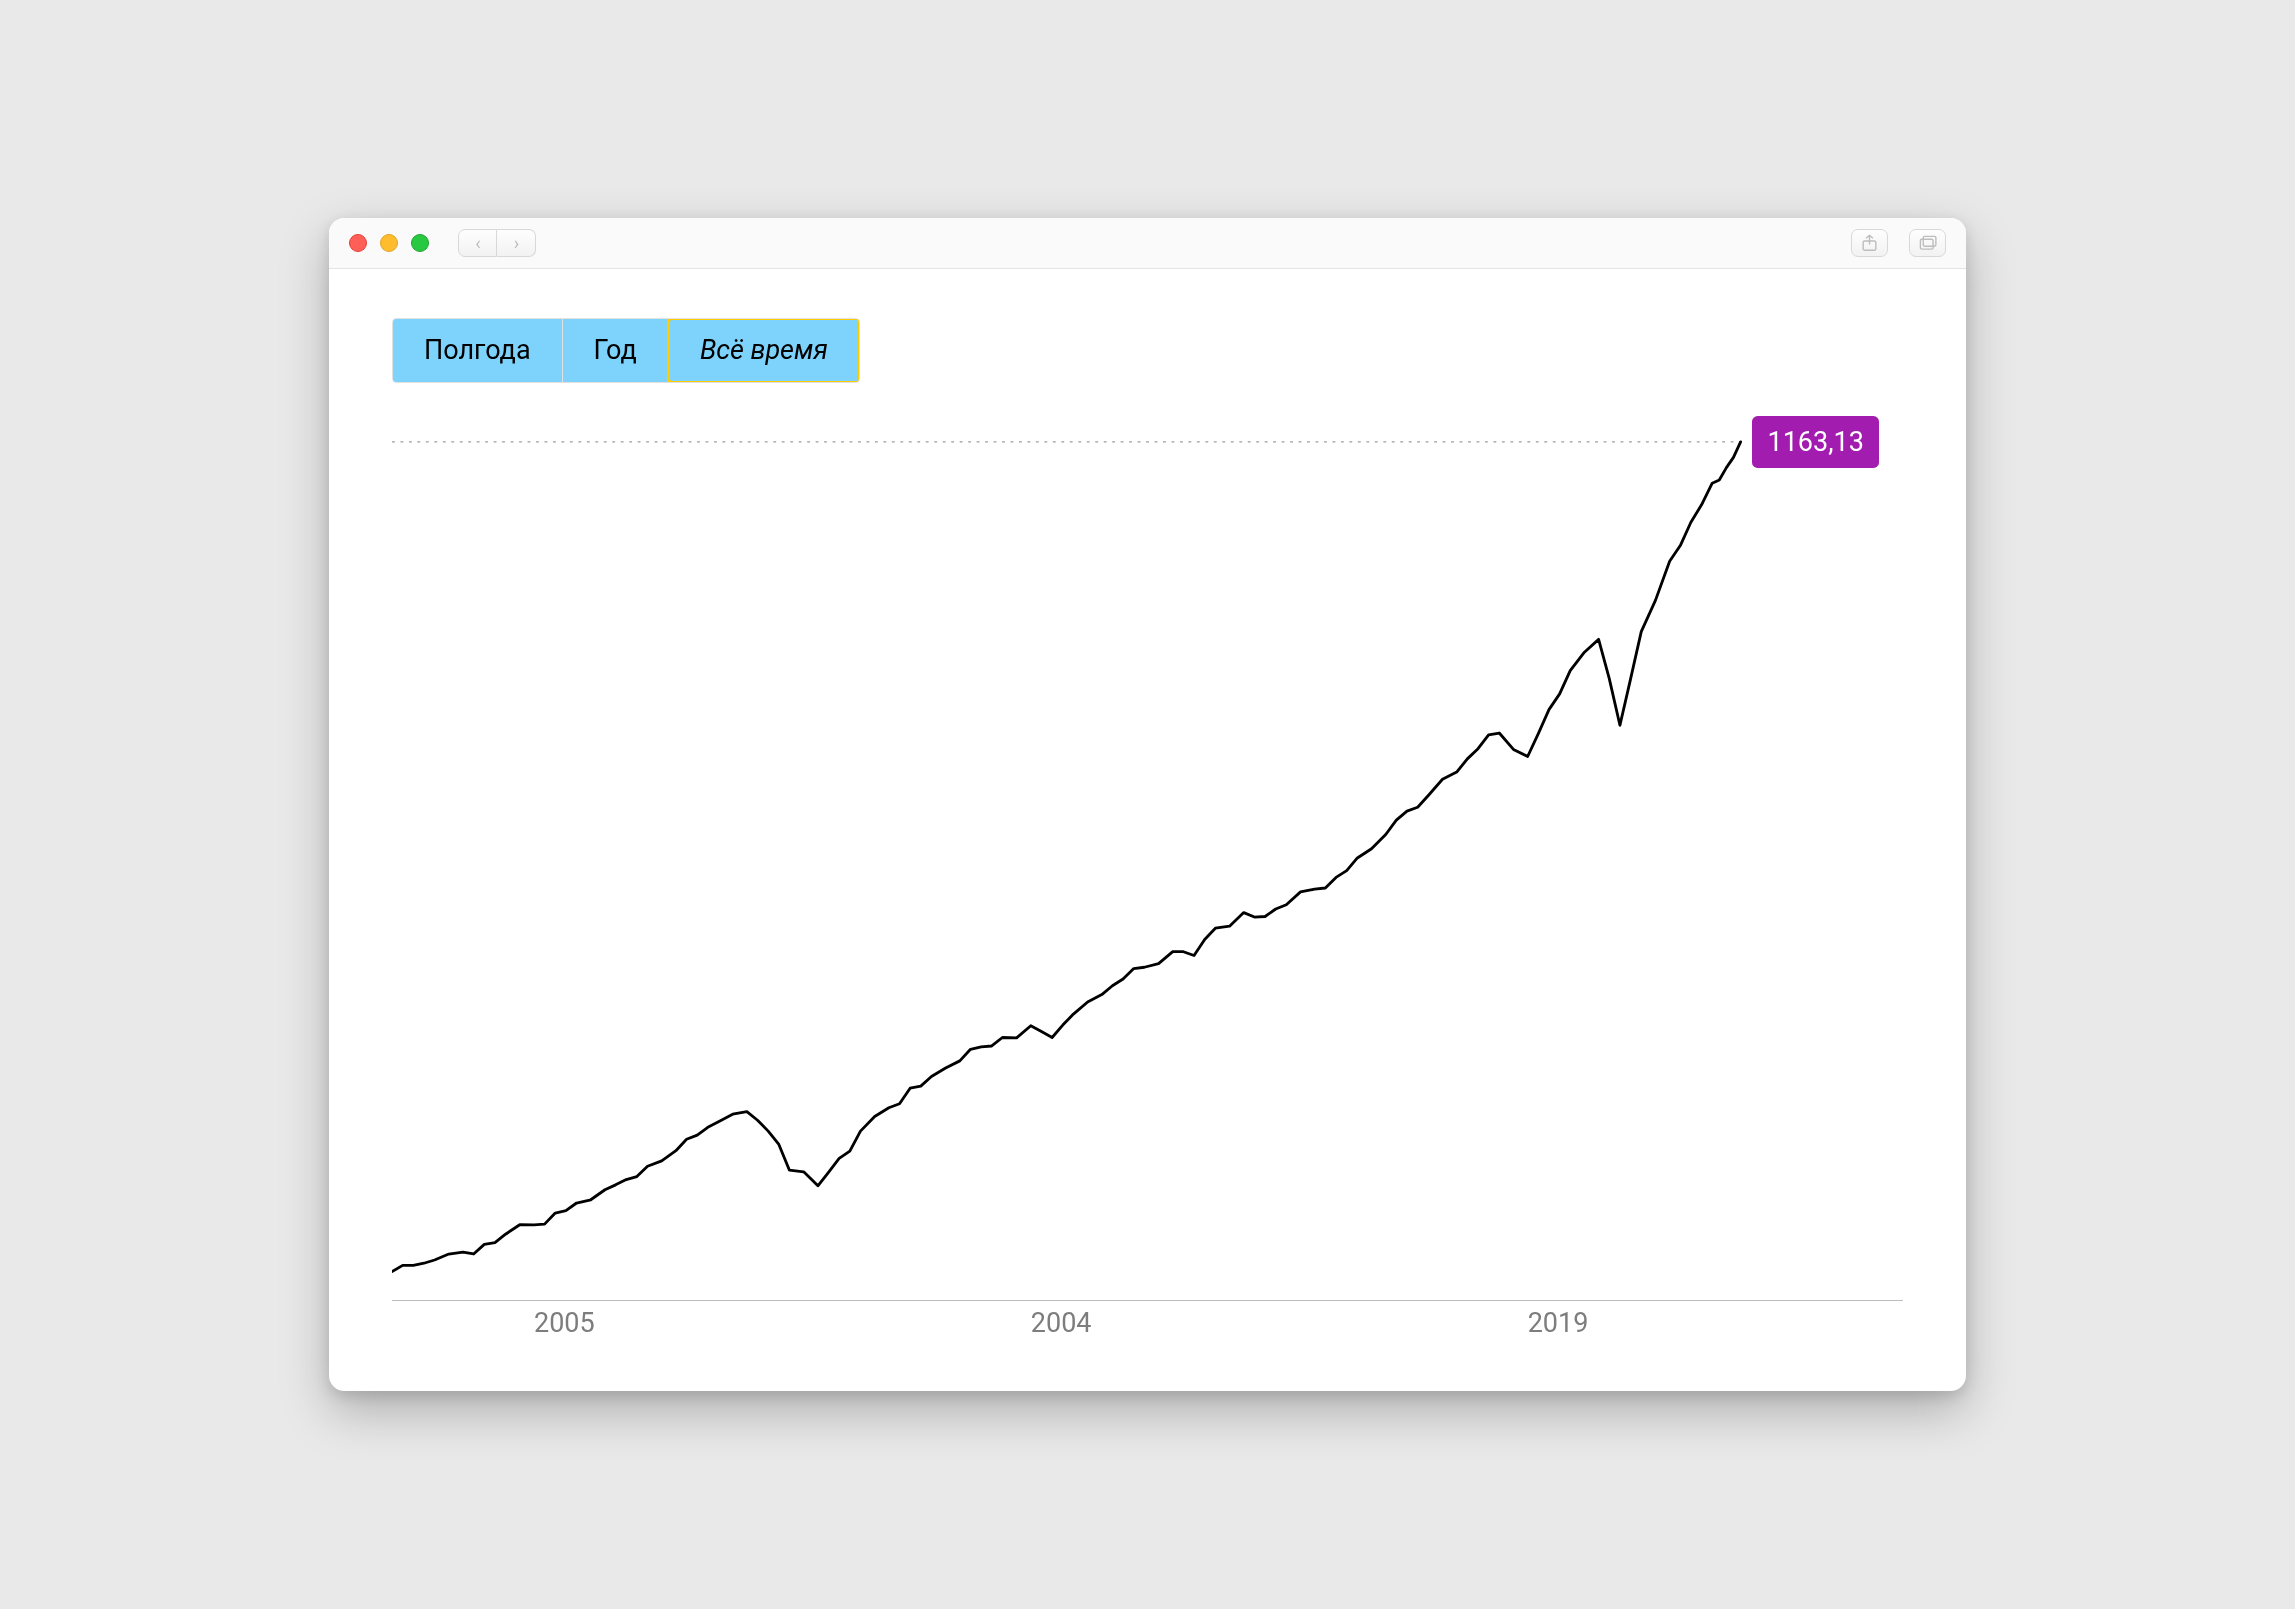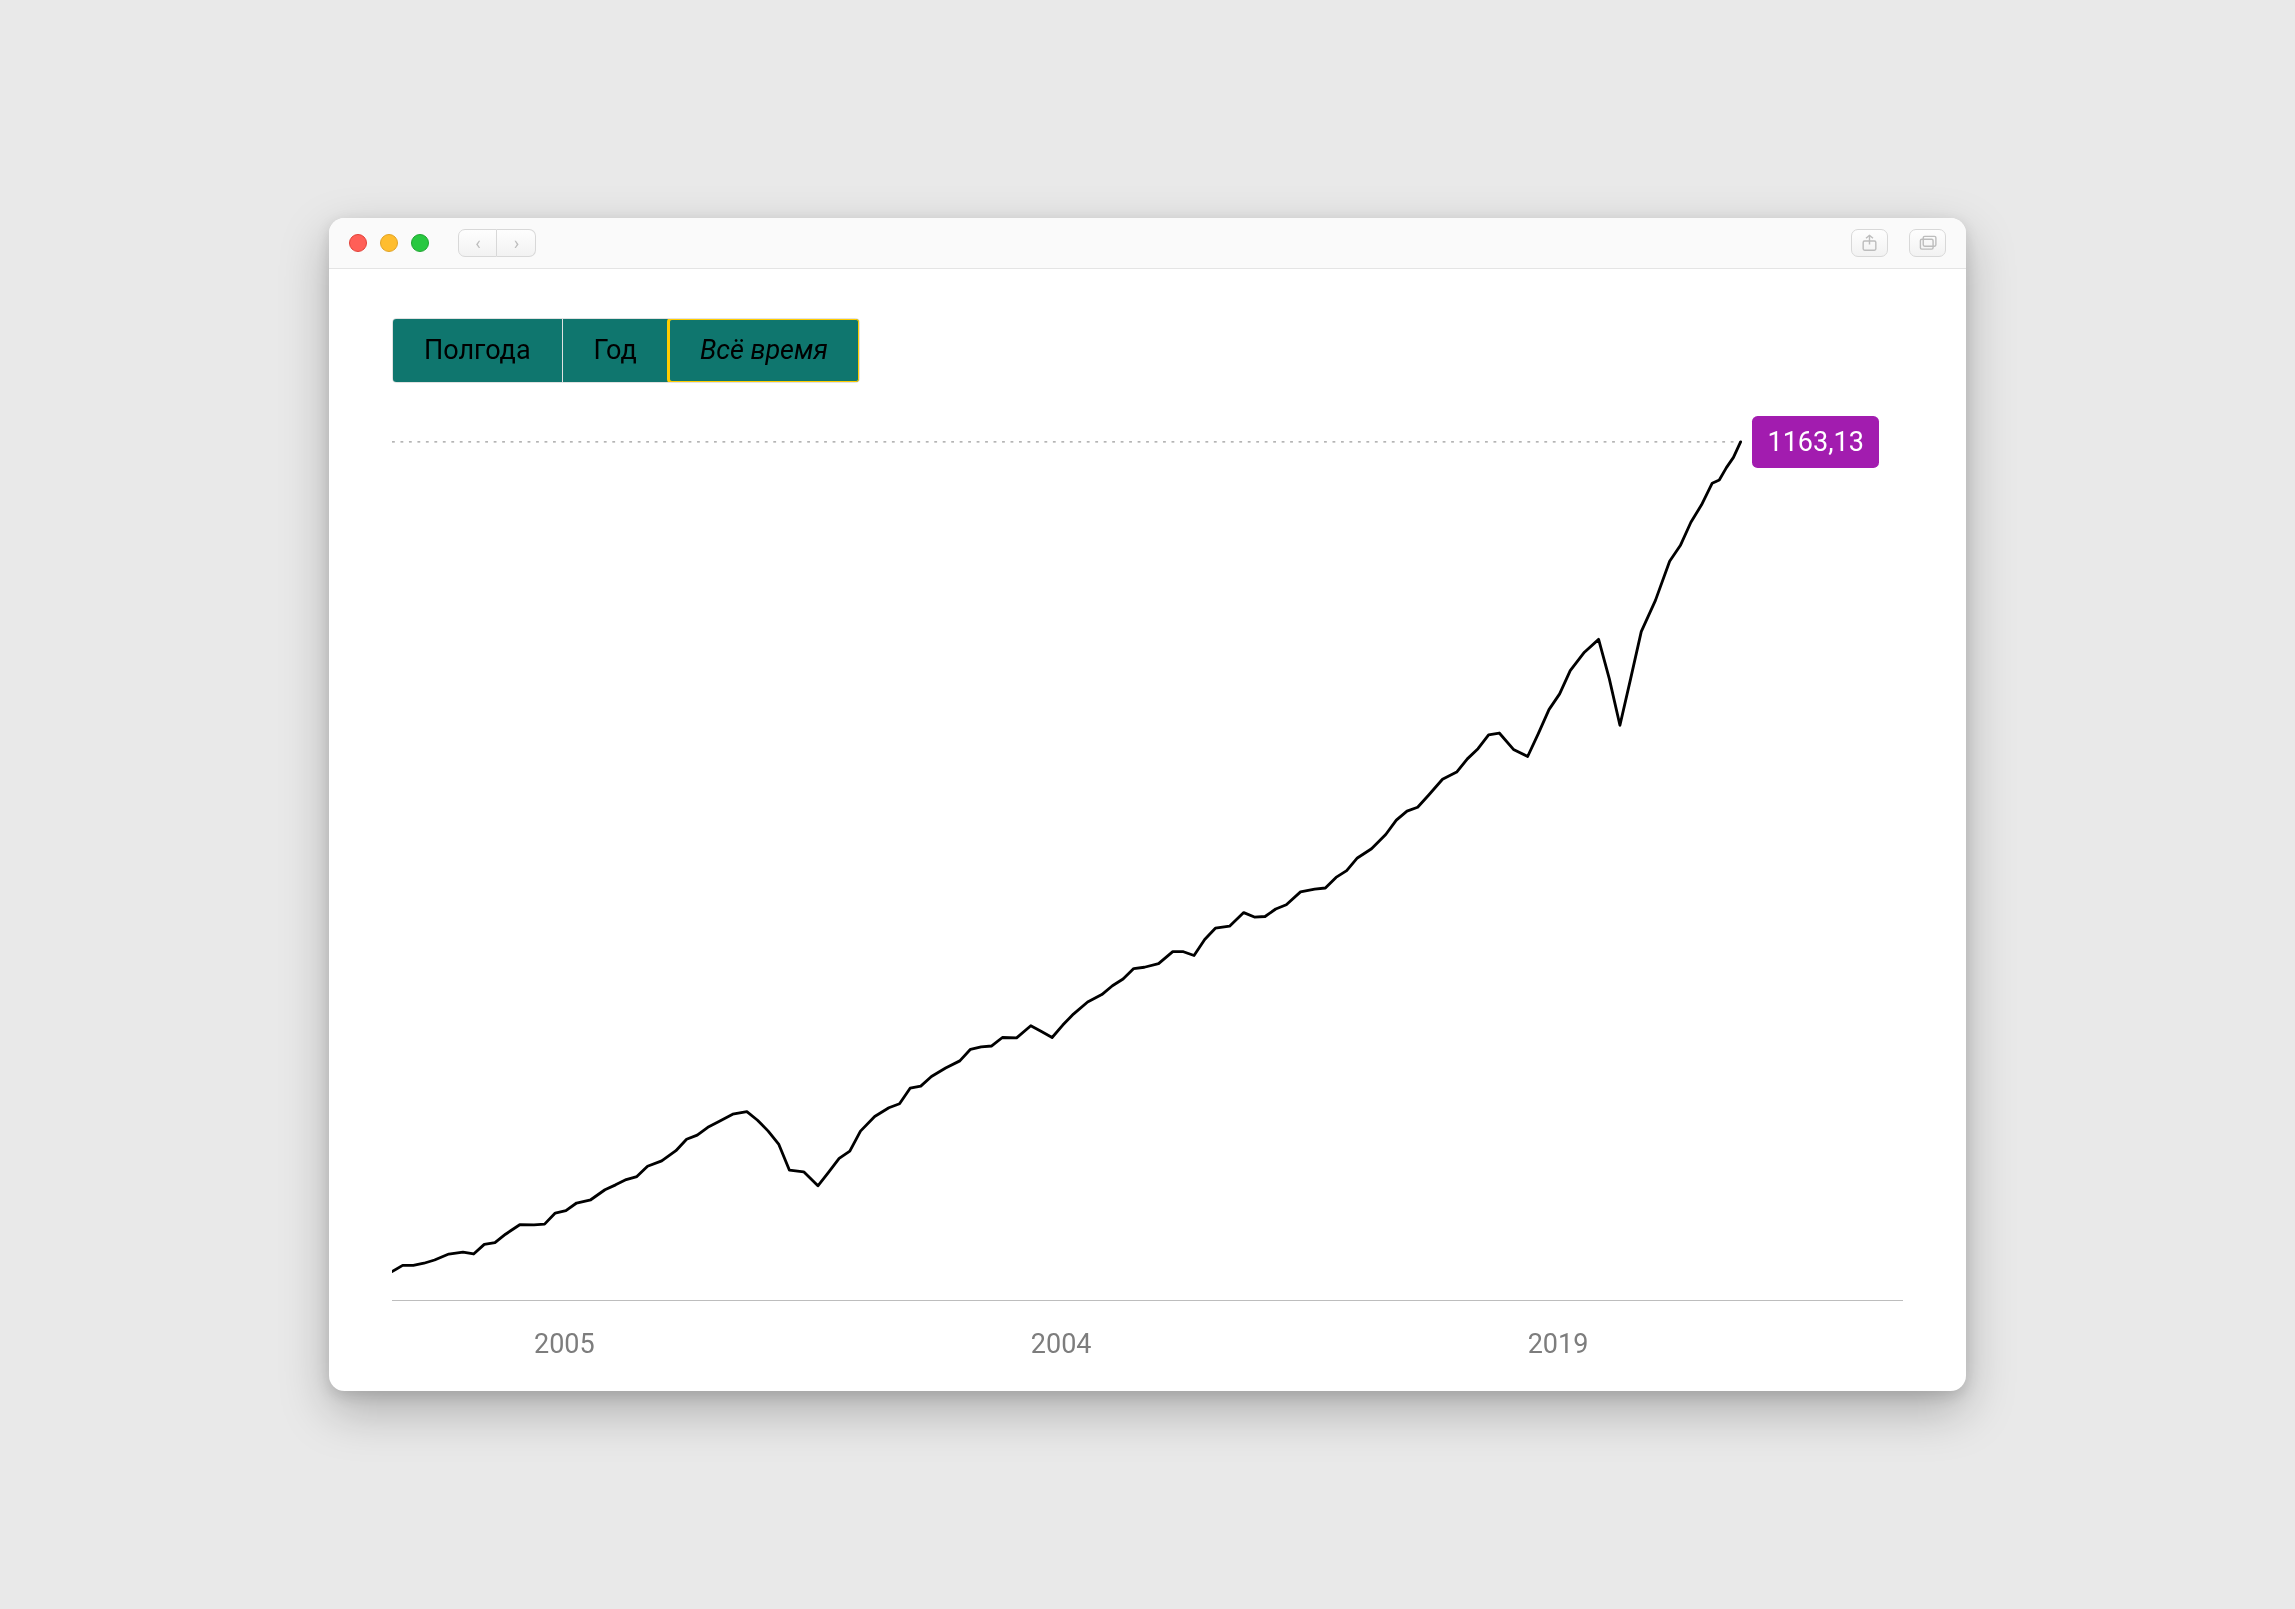--- a/index.html
+++ b/index.html
@@ -57,21 +57,21 @@
   .tabs {
     display: inline-flex;
     border: 1.4px solid #e1e1e1;
     border-radius: 4.2px;
     overflow: hidden;
   }
   .tab {
     padding: 15.5px 31px;
     font-size: 27px;
     color: #000;
-    background: #0f766e;
+    background: #7dd3fc;
     border-right: 1.4px solid #e1e1e1;
   }
   .tab:last-child { border-right: none; }
   .tab.active {
     outline: 3.5px solid #ffcc00;
     outline-offset: -1.4px;
     border-right-color: transparent;
     position: relative;
     z-index: 1;
     border-radius: 2.8px;
@@ -98,21 +98,21 @@
   }
   .axis-row {
     border-top: 1.4px solid #bdbdbd;
     display: flex;
     margin-top: 14px;
     padding-top: 18.3px;
     font-size: 27px;
     color: #7d7d7d;
     position: relative;
   }
-  .axis-tick { position: absolute; top: 27px; }
+  .axis-tick { position: absolute; top: 6px; }
 </style>
 </head>
 <body>
 
 <div class="window">
 
   <div class="titlebar">
     <div class="traffic">
       <div class="dot red"></div>
       <div class="dot yellow"></div>

